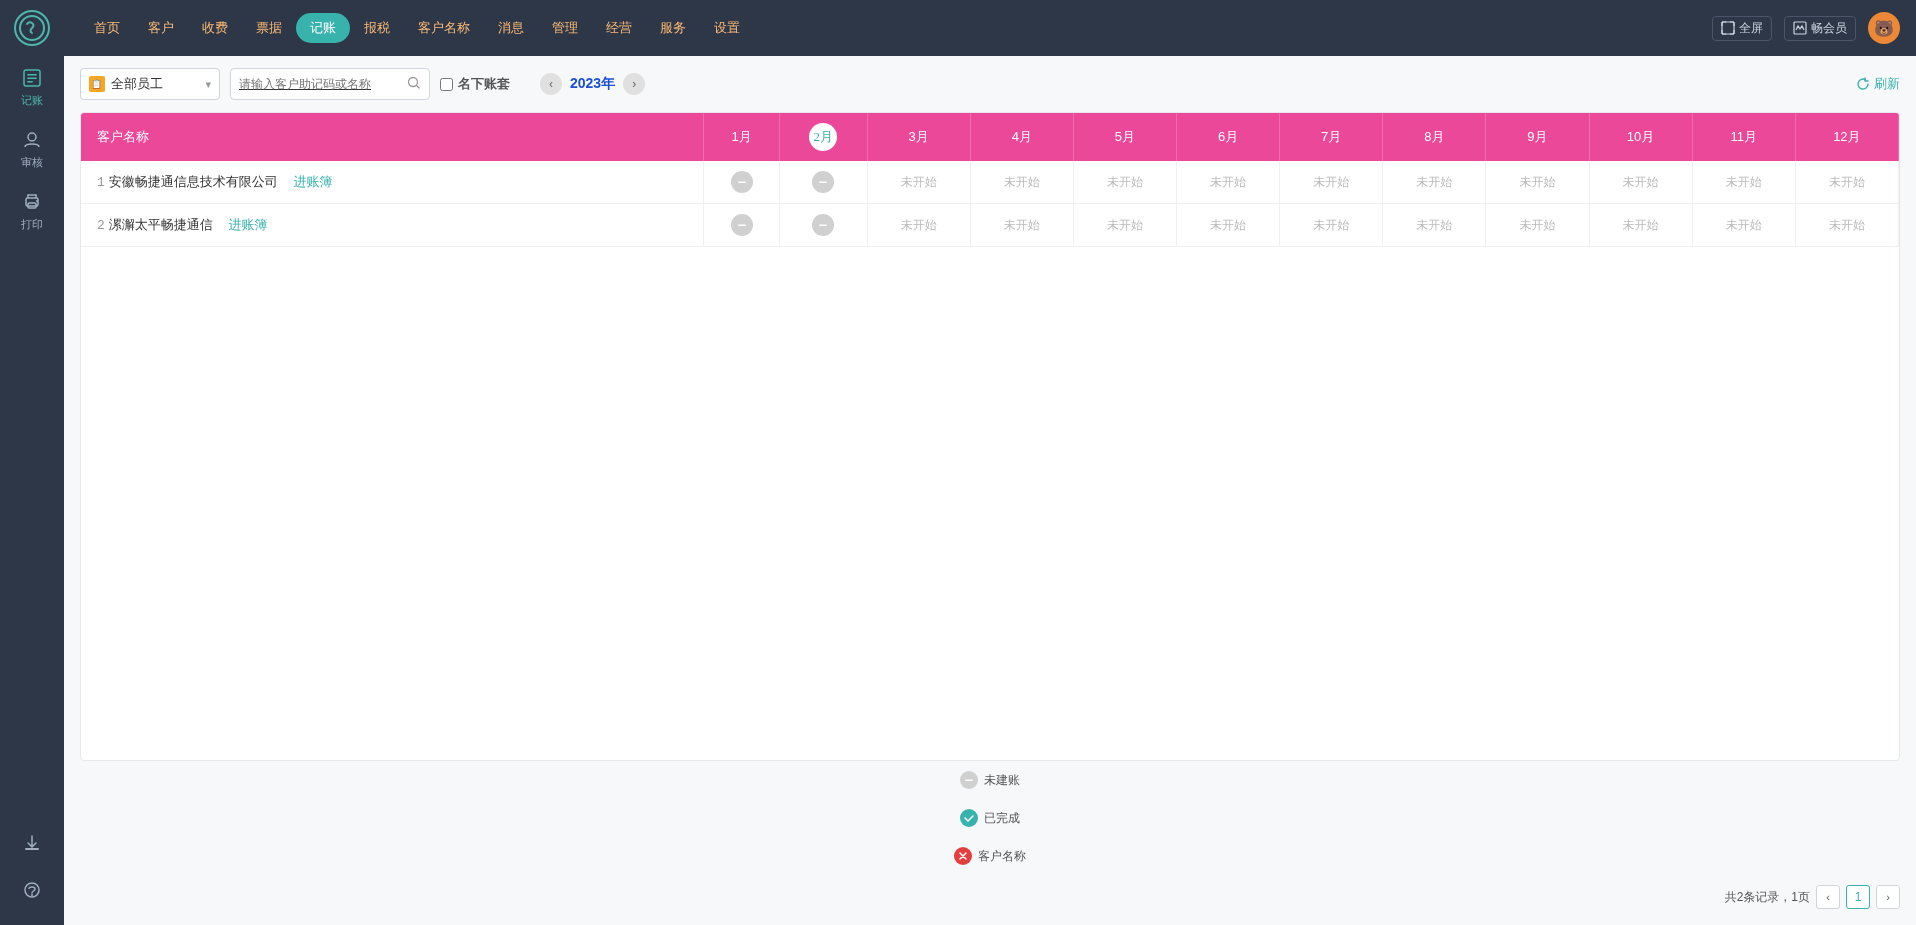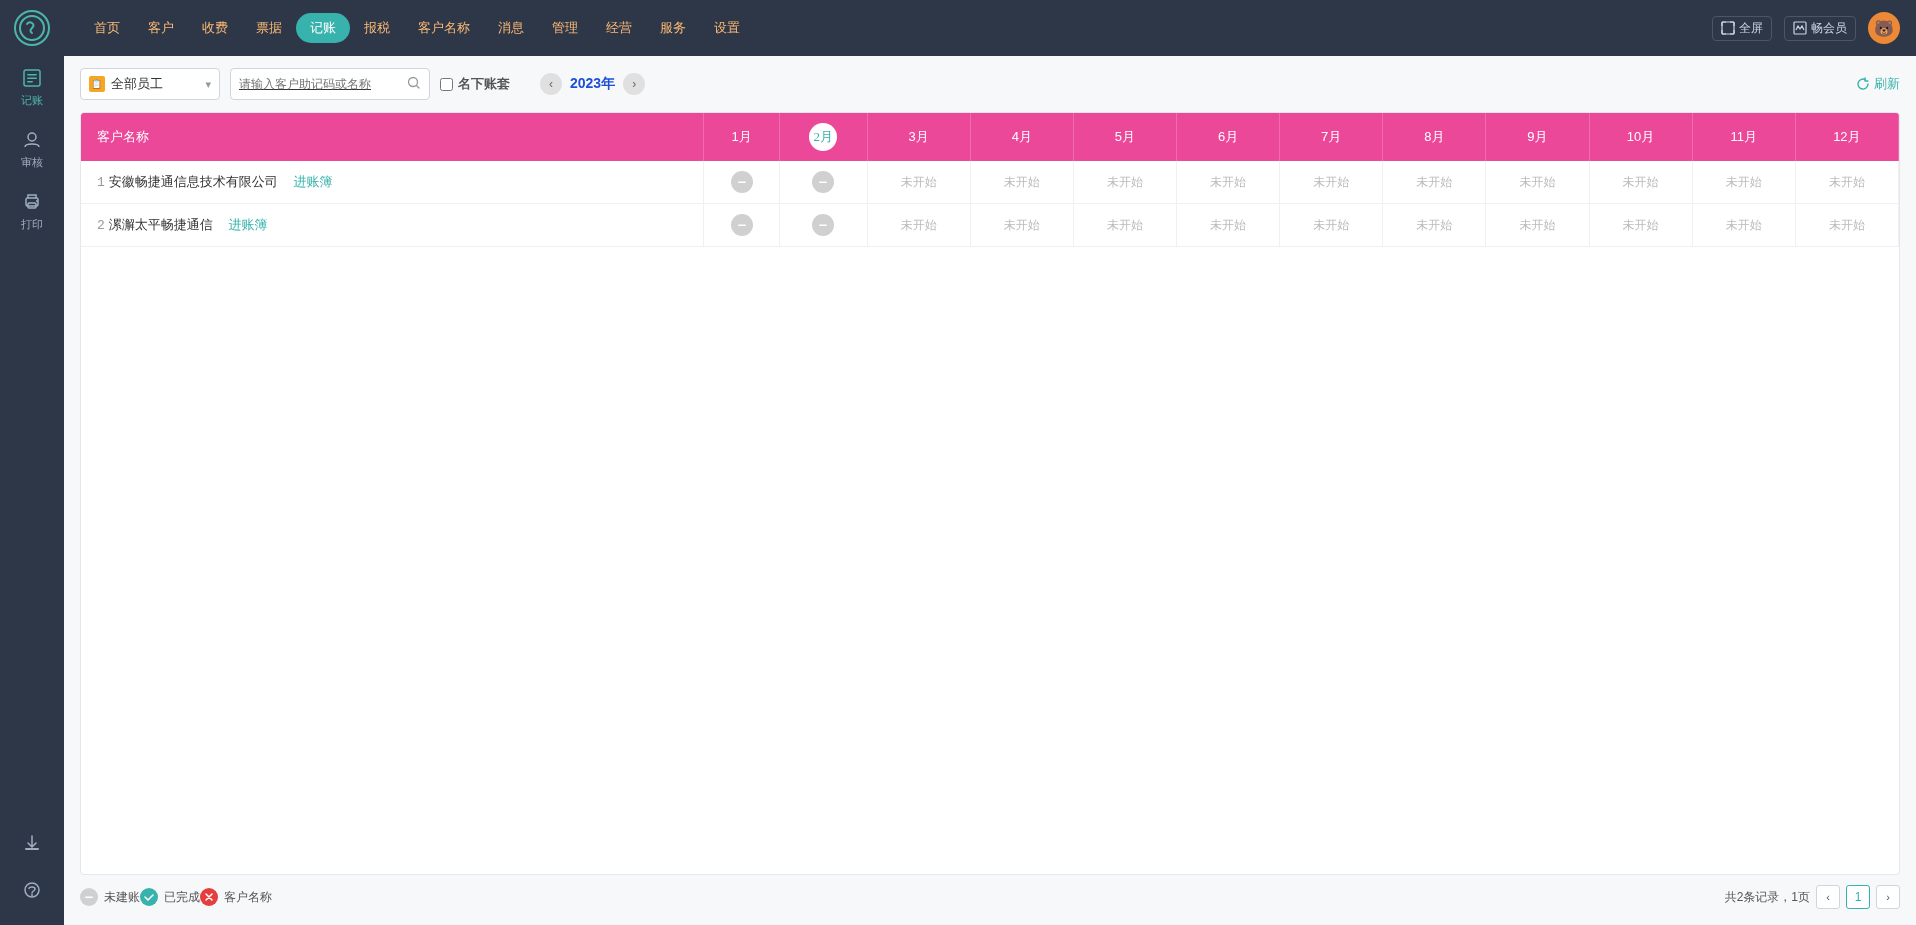--- a/index.html
+++ b/index.html
@@ -292,20 +292,22 @@
     .row-num { color: #999; margin-right: 4px; }
     .row-link { color: #38b2ac; text-decoration: none; cursor: pointer; }
     .status-not-started { color: #bbb; font-size: 12px; }
 
     
     .footer {
       display: flex;
       align-items: center;
       padding: 10px 0 4px 0;
       flex-shrink: 0;
+      gap: 20px;
+      flex-direction: column;
     }
     .legend-item {
       display: flex;
       align-items: center;
       gap: 6px;
       font-size: 12px;
       color: #555;
     }
     .legend-dot {
       width: 18px;

